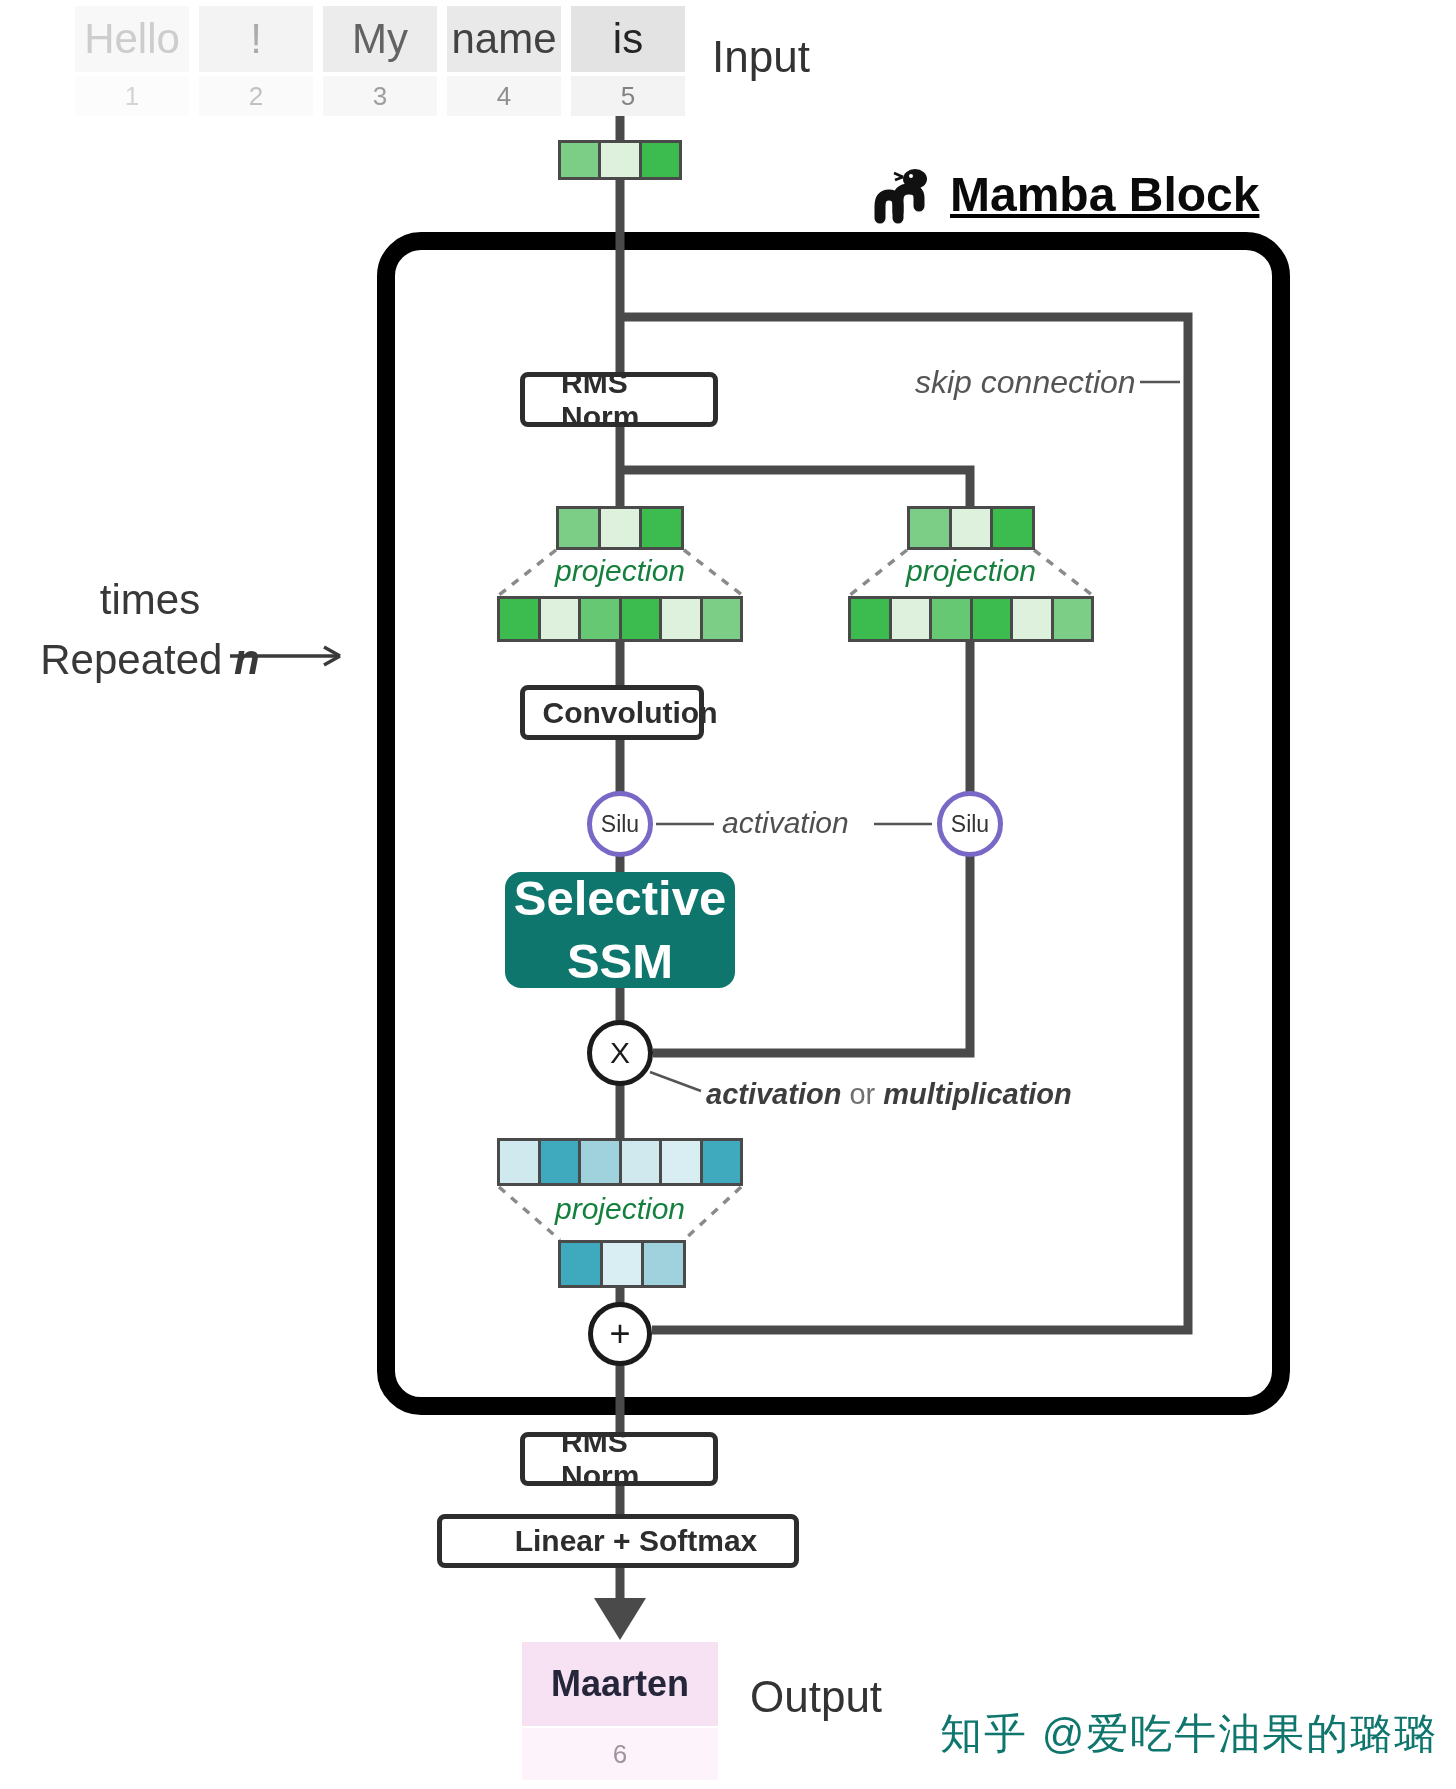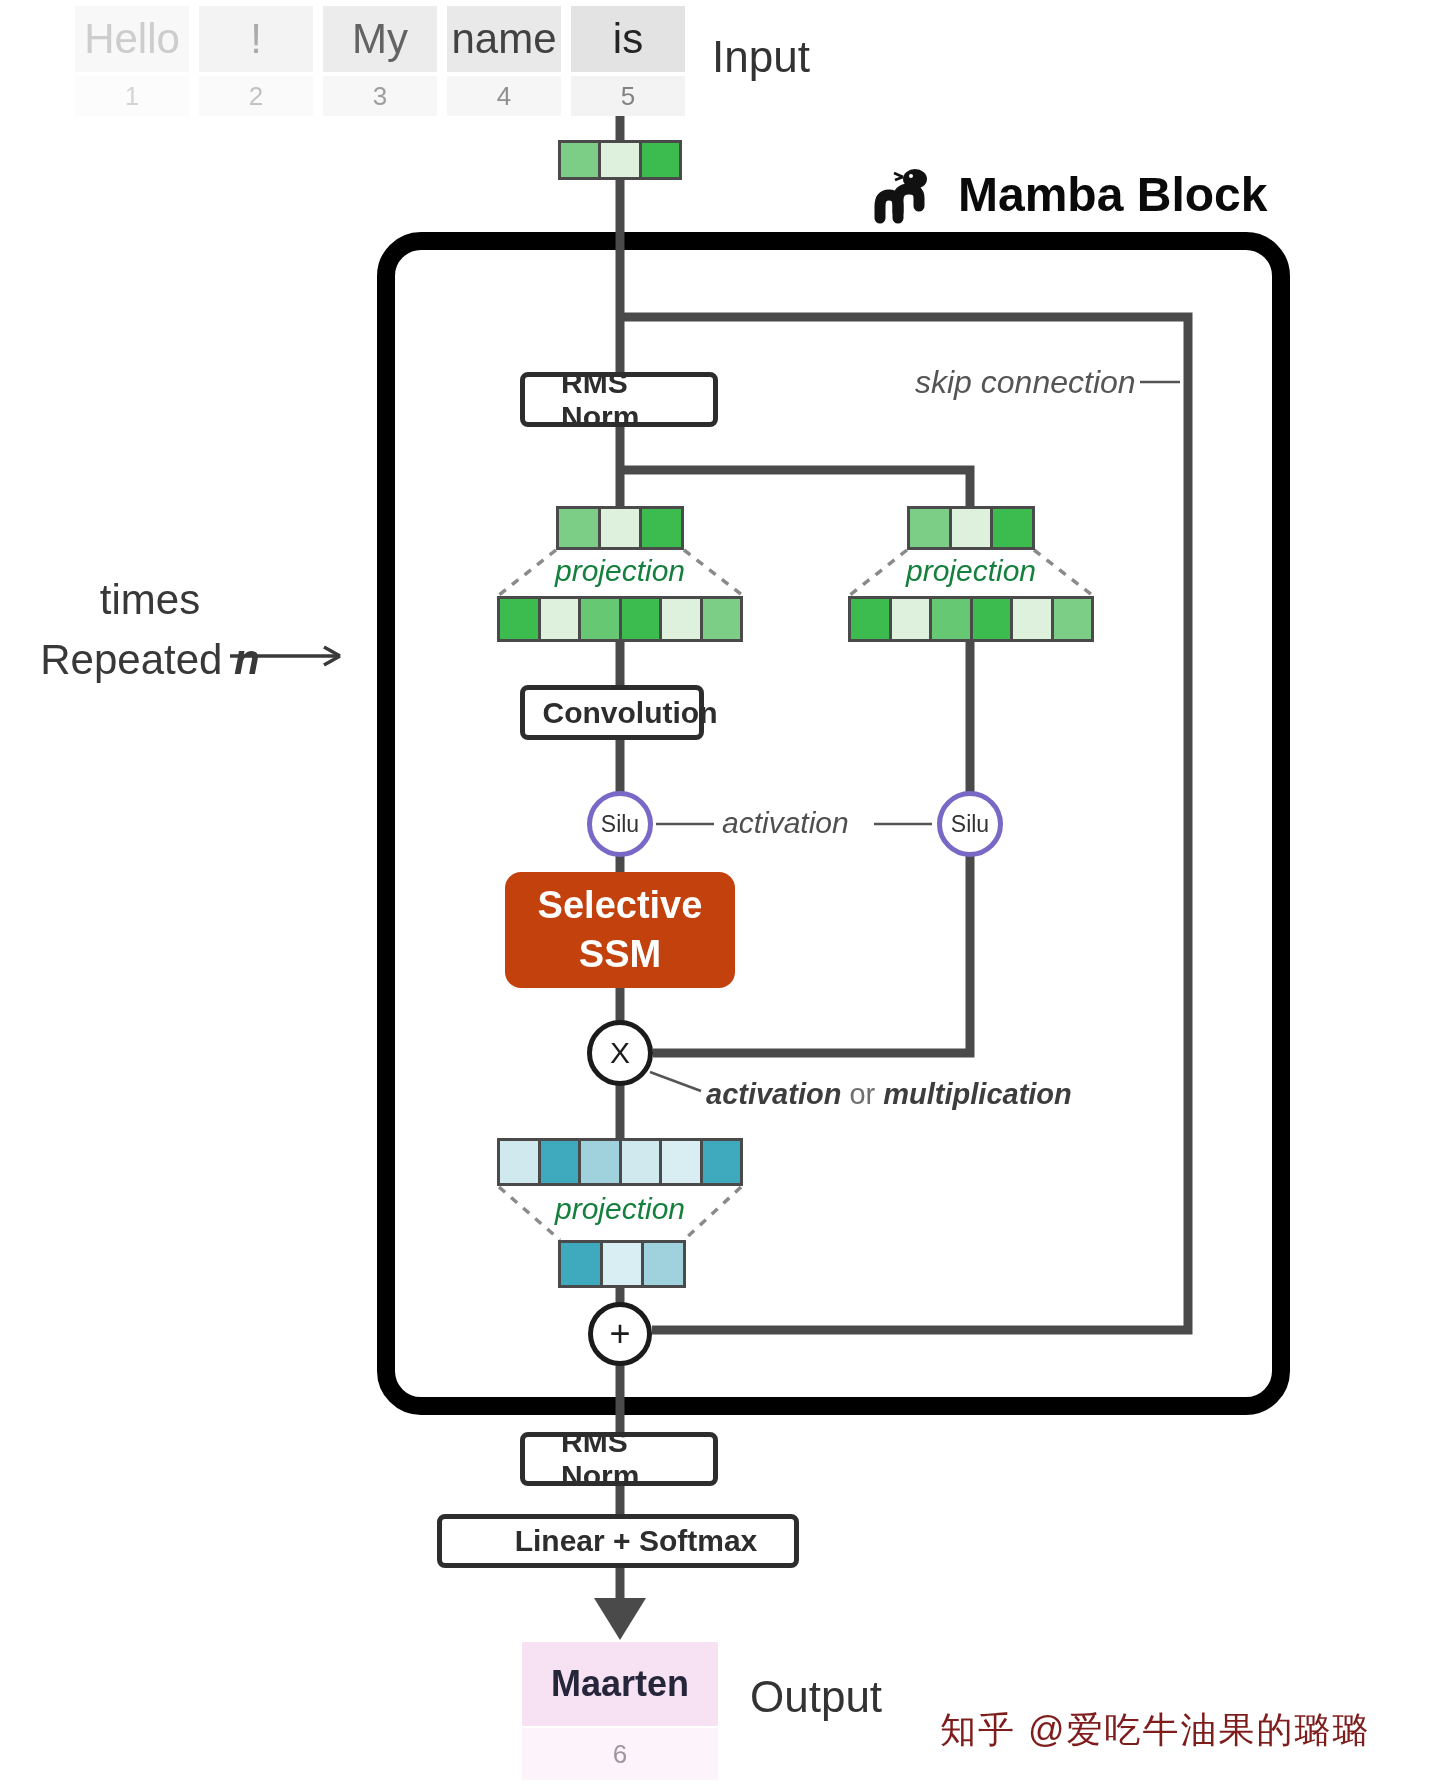--- a/index.html
+++ b/index.html
@@ -28,43 +28,43 @@
          font-size:30px;font-weight:700;color:#2d2d2d;box-sizing:border-box;padding-left:36px;}
 
   
   #block-outline{left:377px;top:232px;width:913px;height:1183px;
         border:18px solid #000000;border-radius:44px;box-sizing:border-box;background:transparent;}
 
   .circle{border-radius:50%;background:#ffffff;display:flex;align-items:center;justify-content:center;box-sizing:border-box;}
   .silu{width:66px;height:66px;border:5px solid #7a68c6;font-size:23px;color:#333333;}
   .opcircle{width:66px;height:66px;border:5px solid #1b1b1b;font-size:32px;color:#1b1b1b;}
 
-  .ssm{background:#c2410c;border-radius:16px;color:#ffffff;font-weight:700;
-       font-size:38px;line-height:1.28;display:flex;flex-direction:column;
+  .ssm{background:#0f766e;border-radius:16px;color:#ffffff;font-weight:700;
+       font-size:49px;line-height:1.28;display:flex;flex-direction:column;
        align-items:center;justify-content:center;}
 
   .italic-note{font-style:italic;color:#4f4f4f;font-size:30px;white-space:nowrap;}
   .proj-label{font-style:italic;color:#15803d;font-size:30px;text-align:center;}
 
   .side-label{font-size:44px;color:#333333;white-space:nowrap;}
   .title{font-size:48px;font-weight:800;color:#0a0a0a;white-space:nowrap;}
 
   .repeat-note{font-size:42px;color:#383838;text-align:center;line-height:1.42;}
   .repeat-note .nvar{font-weight:800;font-style:italic;}
 
   .outtoken{display:flex;align-items:center;justify-content:center;
             font-size:36px;font-weight:700;color:#26263a;}
   .outnum{display:flex;align-items:center;justify-content:center;
           font-size:26px;color:#a292a0;}
 
   .mult-note{font-size:29px;color:#3d3d3d;white-space:nowrap;}
   .mult-note .bi{font-weight:700;font-style:italic;}
   .mult-note .plain{color:#6f6f6f;font-style:normal;font-weight:400;}
 
-  #watermark{font-size:36px;color:#7f1d1d;letter-spacing:2px;white-space:nowrap;
+  #watermark{font-size:42px;color:#0f766e;letter-spacing:2px;white-space:nowrap;
              text-shadow:1px 1px 0 #ffffff;}
 </style>
 </head>
 <body>
 
 <div id="block-outline" class="abs"></div>
 
 <svg id="wires" class="abs" style="left:0;top:0;" width="1456" height="1789" viewBox="0 0 1456 1789">
   <g stroke="#4a4a4a" stroke-width="9" fill="none">
 
@@ -123,21 +123,21 @@
 </div>
 <div class="abs node" style="left:75px;top:76px;display:flex;gap:10px;">
   <div class="token-num" style="background: rgb(252, 252, 252); color: rgb(212, 212, 212);">1</div>
   <div class="token-num" style="background: rgb(250, 250, 250); color: rgb(194, 194, 194);">2</div>
   <div class="token-num" style="background: rgb(247, 247, 247); color: rgb(158, 158, 158);">3</div>
   <div class="token-num" style="background: rgb(246, 246, 246); color: rgb(143, 143, 143);">4</div>
   <div class="token-num" style="background: rgb(243, 243, 243); color: rgb(130, 130, 130);">5</div>
 </div>
 <div class="abs node side-label" style="left:712px;top:32px;">Input</div>
 
-<div class="abs node" style="left:870px;top:164px;display:flex;align-items:center;gap:22px;">
+<div class="abs node" style="left:870px;top:164px;display:flex;align-items:center;gap:14px;text-decoration:underline;">
   <svg width="66" height="60" viewBox="0 0 66 60">
     <g stroke="#111111" stroke-width="11" stroke-linecap="round" fill="none">
       <path d="M10 54 V42 Q10 31 19 31 Q28 31 28 42 V54"></path>
       <path d="M28 48 V36 Q28 25 39 25 Q49 25 49 34 V42"></path>
     </g>
     <ellipse cx="45" cy="15" rx="12" ry="10" fill="#111111"></ellipse>
     <circle cx="41" cy="12" r="2" fill="#ffffff"></circle>
     <g stroke="#111111" stroke-width="2.5" fill="none">
       <path d="M33 13 L24 9"></path>
       <path d="M33 13 L25 16"></path>

